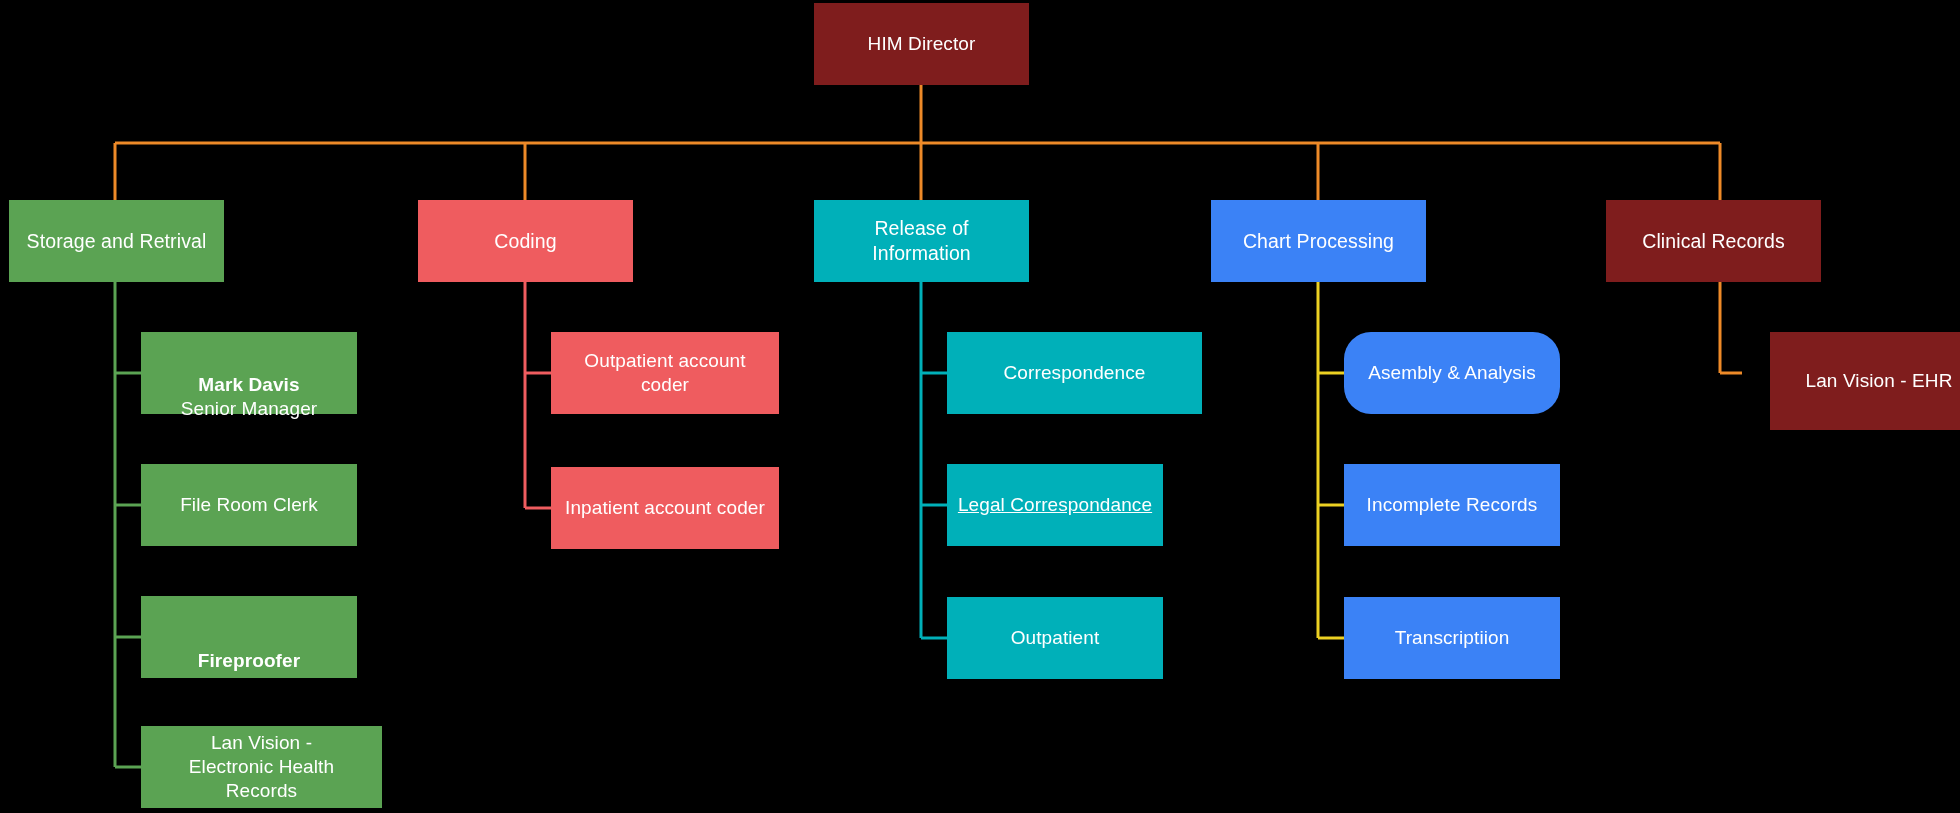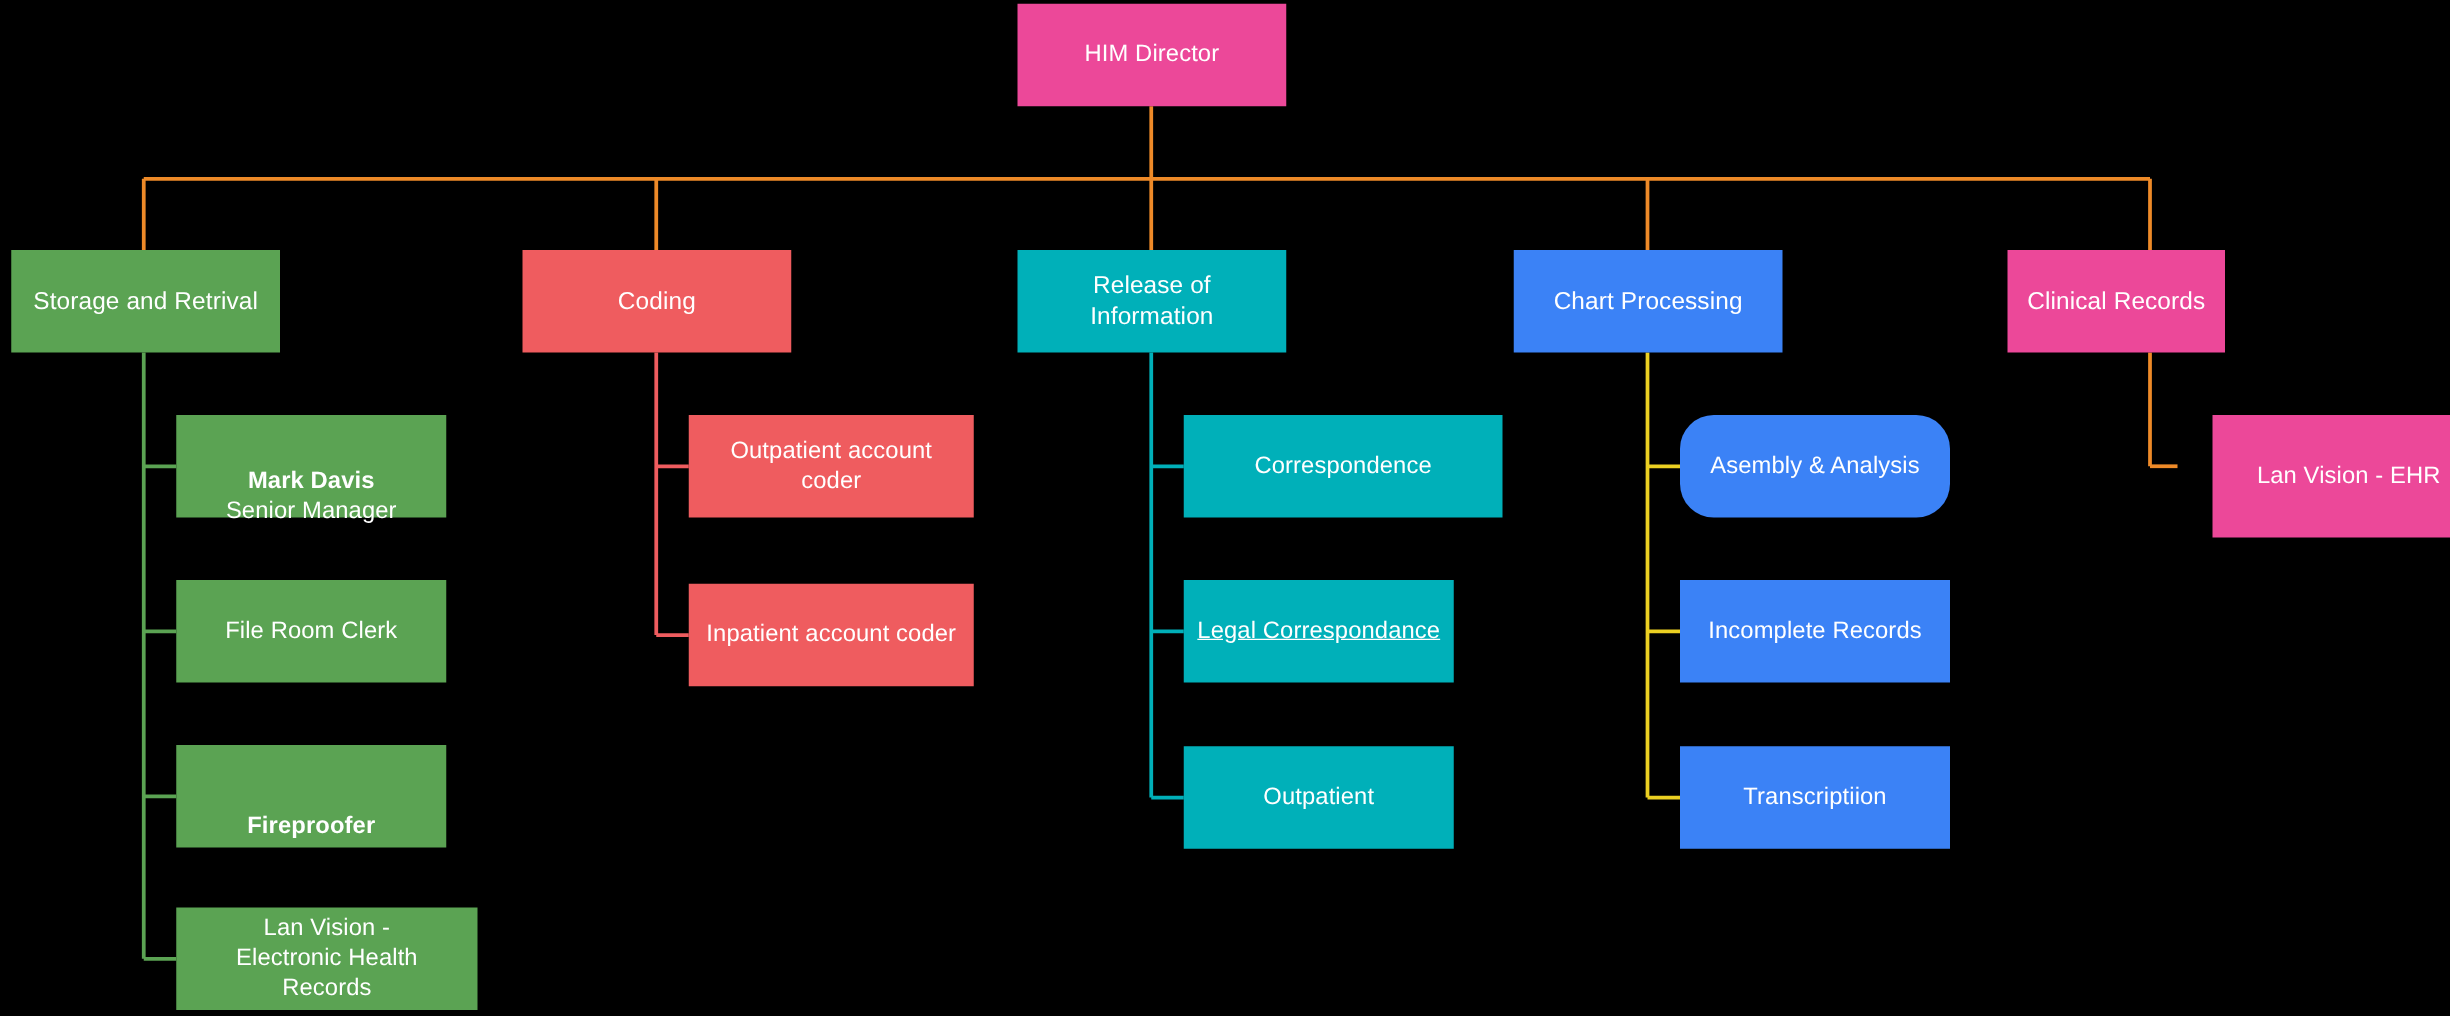--- a/index.html
+++ b/index.html
@@ -46,21 +46,21 @@
 
   
   .lvl-root { font-size: 19px; font-weight: 400; letter-spacing: 0.1px; }
   .lvl-dept { font-size: 19.5px; font-weight: 400; letter-spacing: 0.1px; }
   .lvl-leaf { font-size: 19px; font-weight: 400; letter-spacing: 0.1px; }
 
   .bold-name { font-weight: 700; margin-top: 48px; }
   .sub-name  { font-weight: 400; }
 
   
-  .c-orange { background: #ec4899; justify-content: center; }
+  .c-orange { background: #7f1d1d; justify-content: center; }
   .c-green  { background: #5ba353; }
   .c-red    { background: #ef5c5f; }
   .c-teal   { background: #00b0b9; }
   .c-yellow { background: #3b82f6; }
 </style>
 </head>
 <body>
 
 <div id="chart-root">
 
@@ -113,21 +113,21 @@
   </div>
 
   <div class="node lvl-dept c-teal" style="left:814px; top:200px; width:215px; height:82px;">
     <span class="line1">Release of Information</span>
   </div>
 
   <div class="node lvl-dept c-yellow" style="left:1211px; top:200px; width:215px; height:82px;">
     <span class="line1">Chart Processing</span>
   </div>
 
-  <div class="node lvl-dept c-orange" style="left:1606px; top:200px; width:174px; height:82px;">
+  <div class="node lvl-dept c-orange" style="left:1606px; top:200px; width:215px; height:82px;">
     <span class="line1">Clinical Records</span>
   </div>
 
   <div class="node lvl-leaf c-green" style="left:141px; top:332px; width:216px; height:82px;">
     <span class="line1 bold-name">Mark Davis</span>
     <span class="line2 sub-name">Senior Manager</span>
   </div>
 
   <div class="node lvl-leaf c-green" style="left:141px; top:464px; width:216px; height:82px;">
     <span class="line1 sub-name">File Room Clerk</span>

